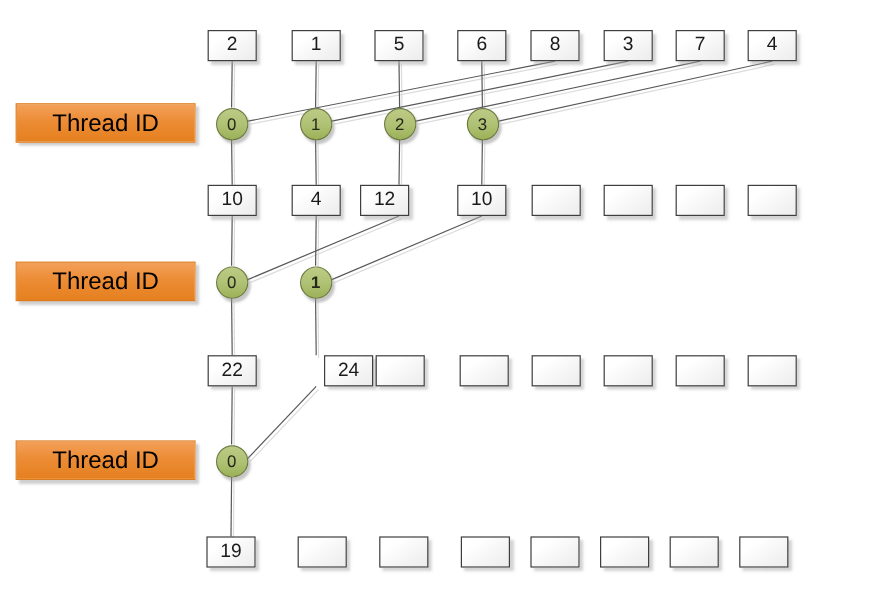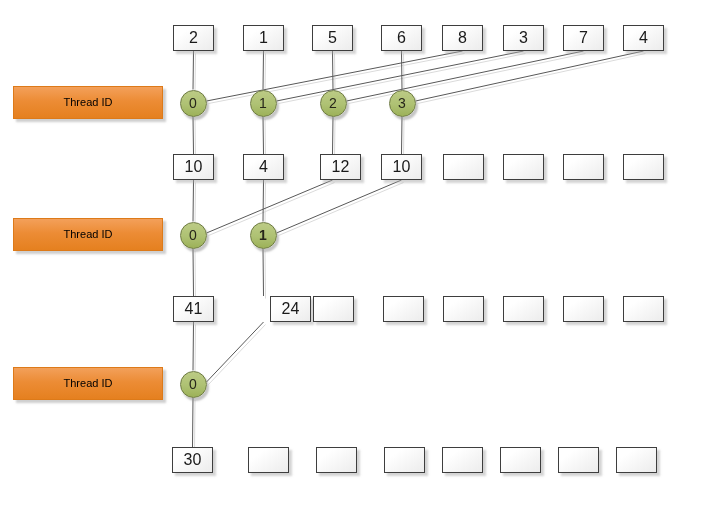--- a/index.html
+++ b/index.html
@@ -24,21 +24,21 @@
     display:flex;align-items:center;justify-content:center;
     font-size:14px;color:#26261a;line-height:1;
   }
   .thread-circle.bold{font-weight:bold;}
   .thread-label{
     position:absolute;z-index:2;width:150px;height:33px;box-sizing:border-box;
     background:linear-gradient(180deg,#f3a05a 0%,#ec8c35 45%,#e5801f 100%);
     border:1px solid #dd7a19;
     box-shadow:3px 3px 2px rgba(160,160,160,0.5);
     display:flex;align-items:center;justify-content:center;
-    font-size:11px;color:#000000;line-height:1;text-align:right;
+    font-size:20px;color:#000000;line-height:1;text-align:right;
   }
 </style>
 </head>
 <body>
 
 <div class="canvas" id="canvas">
     <svg width="724" height="508" class="lines-svg">
       <line x1="195.5" y1="53.5" x2="195" y2="92" stroke="#DBDBDB" stroke-width="1"></line>
       <line x1="265.5" y1="53.5" x2="265" y2="92" stroke="#DBDBDB" stroke-width="1"></line>
       <line x1="334.5" y1="53.5" x2="335" y2="92" stroke="#DBDBDB" stroke-width="1"></line>
@@ -85,35 +85,35 @@
     <div class="array-box" style="left: 173px; top: 25px;">2</div>
     <div class="array-box" style="left: 243px; top: 25px;">1</div>
     <div class="array-box" style="left: 312px; top: 25px;">5</div>
     <div class="array-box" style="left: 381px; top: 25px;">6</div>
     <div class="array-box" style="left: 442px; top: 25px;">8</div>
     <div class="array-box" style="left: 503px; top: 25px;">3</div>
     <div class="array-box" style="left: 563px; top: 25px;">7</div>
     <div class="array-box" style="left: 623px; top: 25px;">4</div>
     <div class="array-box" style="left: 173px; top: 154px;">10</div>
     <div class="array-box" style="left: 243px; top: 154px;">4</div>
-    <div class="array-box" style="left: 320px; top: 154px; text-align: center;">12</div>
+    <div class="array-box" style="left: 300px; top: 154px; text-align: center;">12</div>
     <div class="array-box" style="left: 381px; top: 154px;">10</div>
     <div class="array-box" style="left: 443px; top: 154px;"></div>
     <div class="array-box" style="left: 503px; top: 154px;"></div>
     <div class="array-box" style="left: 563px; top: 154px;"></div>
     <div class="array-box" style="left: 623px; top: 154px;"></div>
-    <div class="array-box" style="left: 173px; top: 296px;">41</div>
+    <div class="array-box" style="left: 173px; top: 296px;">22</div>
     <div class="array-box" style="left: 243px; top: 296px; margin-left: 27px;">24</div>
     <div class="array-box" style="left: 313px; top: 296px;"></div>
     <div class="array-box" style="left: 383px; top: 296px;"></div>
     <div class="array-box" style="left: 443px; top: 296px;"></div>
     <div class="array-box" style="left: 503px; top: 296px;"></div>
     <div class="array-box" style="left: 563px; top: 296px;"></div>
     <div class="array-box" style="left: 623px; top: 296px;"></div>
-    <div class="array-box" style="left: 172px; top: 447px;">30</div>
+    <div class="array-box" style="left: 172px; top: 447px;">19</div>
     <div class="array-box" style="left: 248px; top: 447px;"></div>
     <div class="array-box" style="left: 316px; top: 447px;"></div>
     <div class="array-box" style="left: 384px; top: 447px;"></div>
     <div class="array-box" style="left: 442px; top: 447px;"></div>
     <div class="array-box" style="left: 500px; top: 447px;"></div>
     <div class="array-box" style="left: 558px; top: 447px;"></div>
     <div class="array-box" style="left: 616px; top: 447px;"></div>
     <div class="thread-label" style="left: 13px; top: 86px; width: 150px; height: 33px;">Thread ID</div>
     <div class="thread-circle" style="left: 179.5px; top: 89.5px;">0</div>
     <div class="thread-circle" style="left: 249.5px; top: 89.5px;">1</div>

